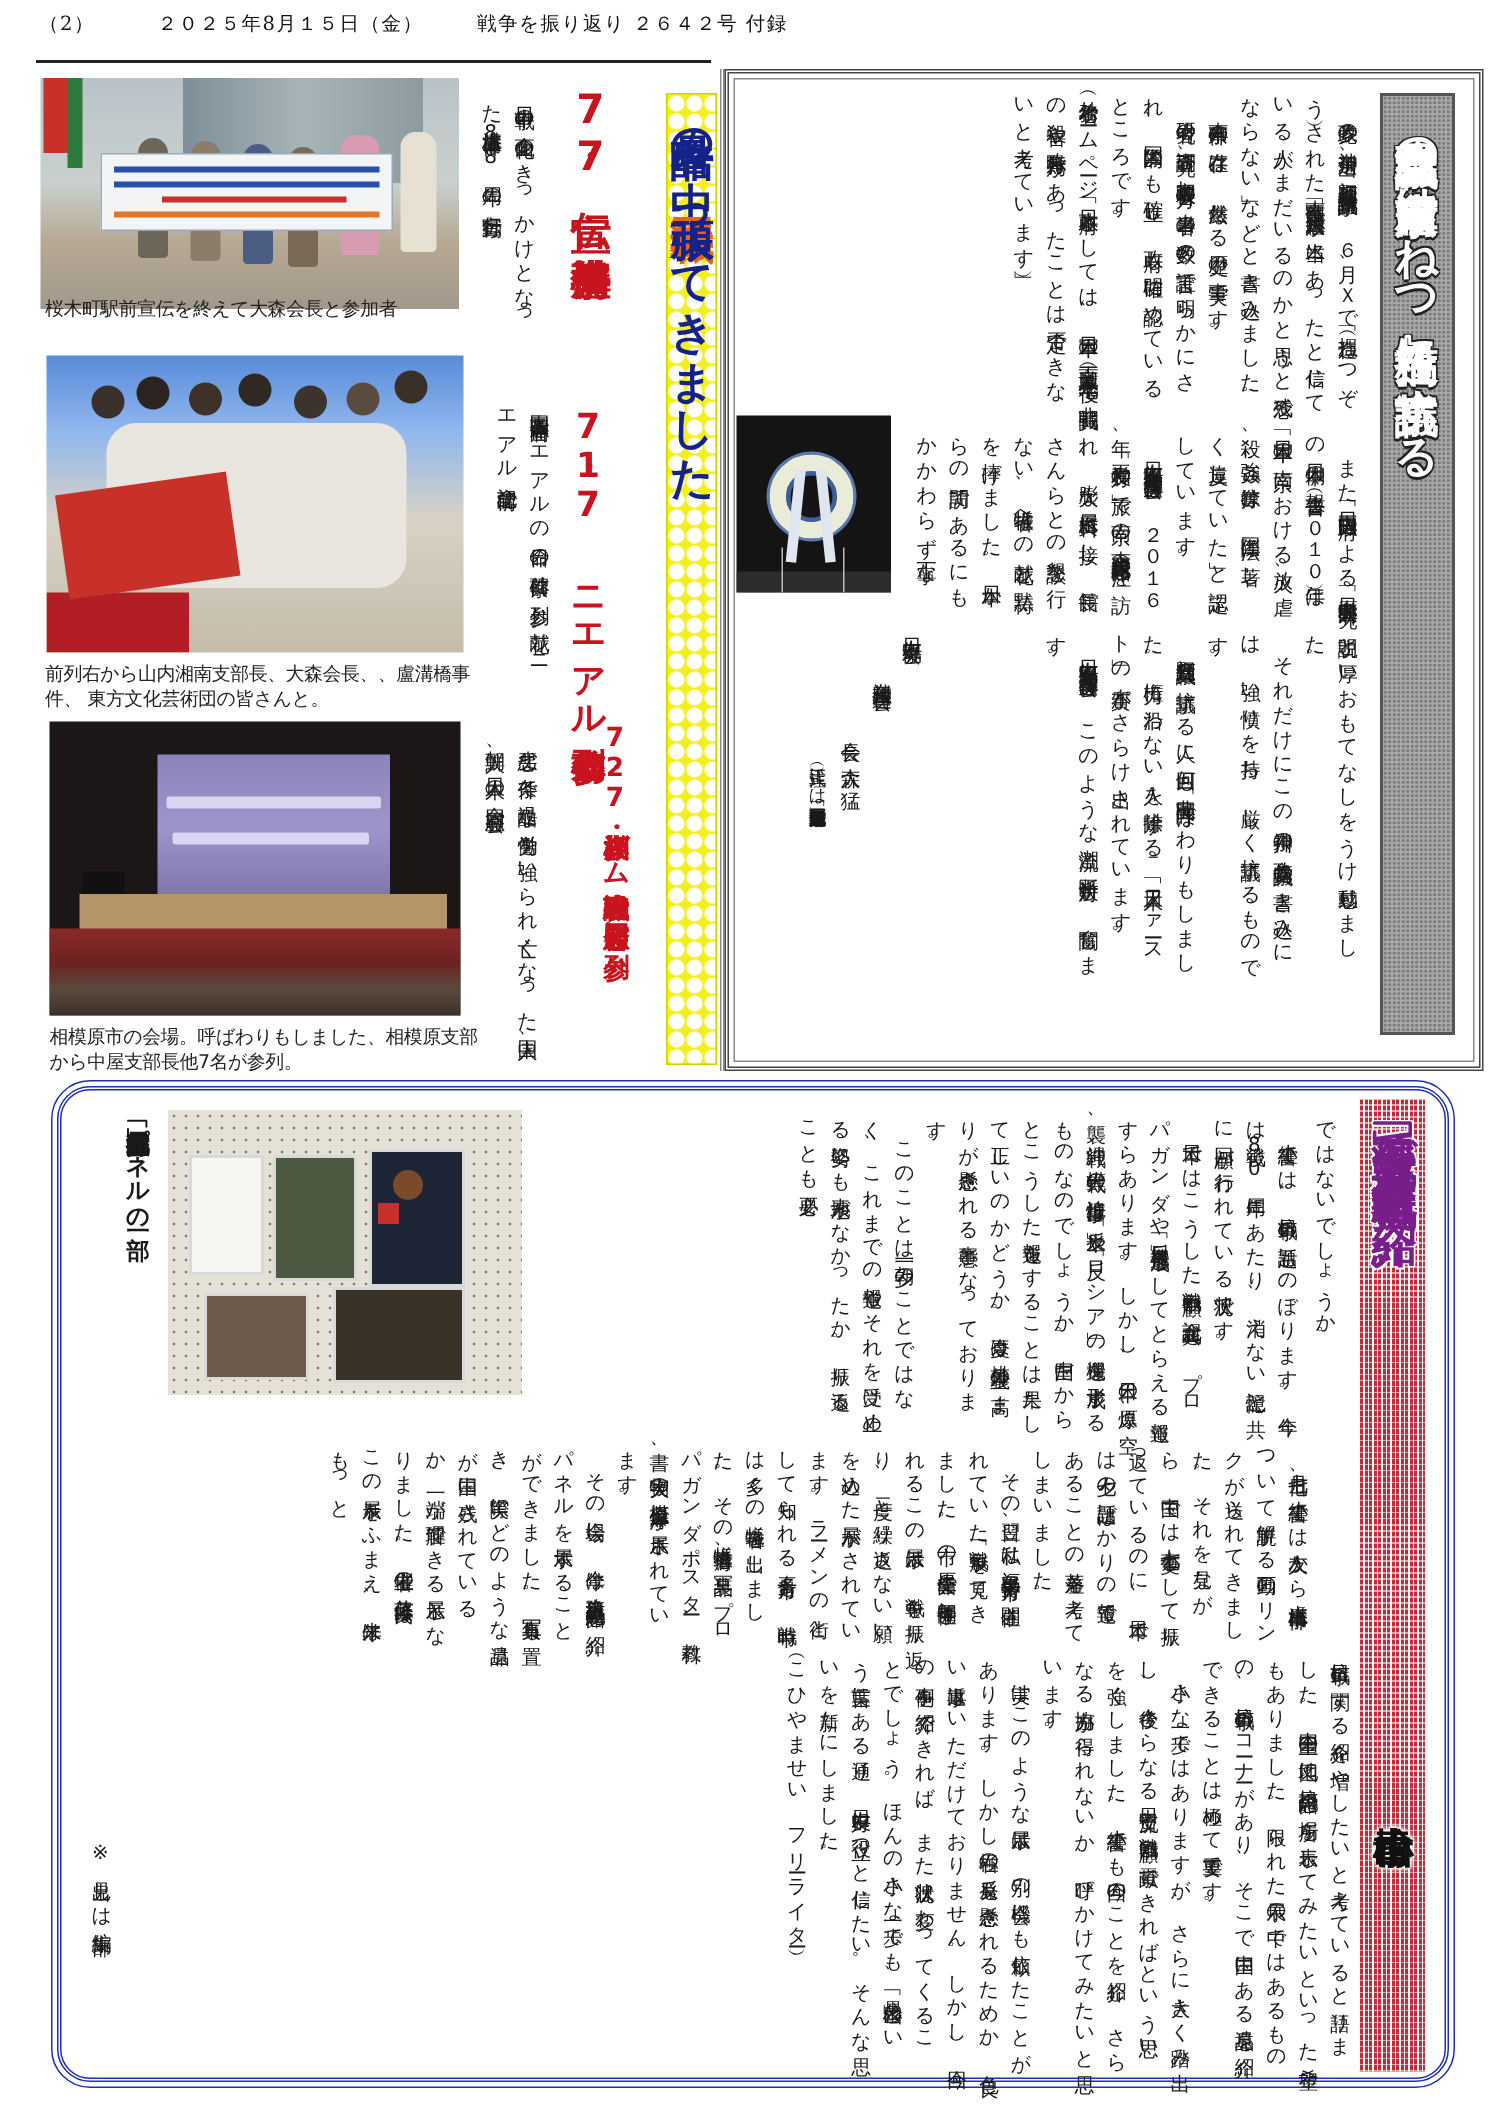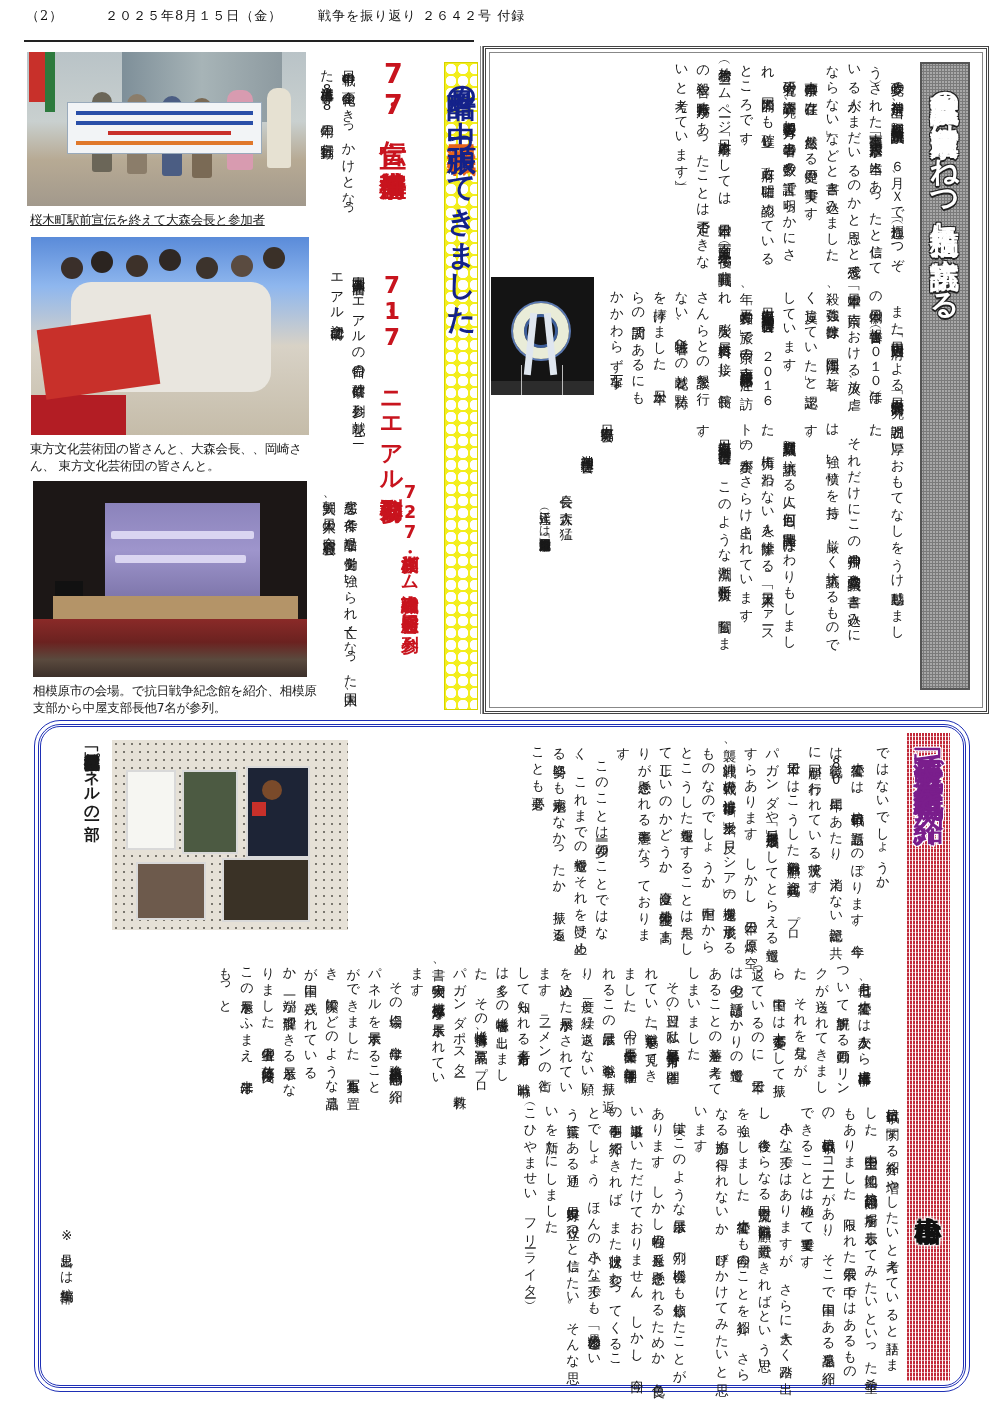--- a/index.html
+++ b/index.html
@@ -102,48 +102,48 @@
     <div class="p" style="left:160px;top:8px;width:26px;background:#d89bb0"></div>
     <div class="p" style="left:200px;top:6px;width:24px;background:#e6e1d2"></div>
   </div>
   <div class="banner">
     <i style="top:8px;background:#2a4fa8"></i>
     <i style="top:18px;background:#2a4fa8"></i>
     <i style="top:28px;left:40px;right:30px;background:#c8302a"></i>
     <i style="top:38px;background:#e0782a"></i>
   </div>
 </div>
-<div class="caption" style="left:30px;top:211px;width:290px;text-decoration:underline;">桜木町駅前宣伝を終えて大森会長と参加者</div>
+<div class="caption" style="left:30px;top:197px;width:290px;">桜木町駅前宣伝を終えて大森会長と参加者</div>
 
 <div class="photo ph-group">
   <div class="carpet"></div>
   <div class="crowd">
     <i style="left:30px;top:20px;width:22px;height:22px;background:#3a2f2a"></i>
     <i style="left:60px;top:14px;width:22px;height:22px;background:#2b2420"></i>
     <i style="left:95px;top:18px;width:22px;height:22px;background:#3d3129"></i>
     <i style="left:128px;top:12px;width:22px;height:22px;background:#2f2824"></i>
     <i style="left:165px;top:20px;width:22px;height:22px;background:#3c332c"></i>
     <i style="left:200px;top:18px;width:22px;height:22px;background:#5a4b40"></i>
     <i style="left:232px;top:10px;width:22px;height:22px;background:#3a3028"></i>
     <i style="left:40px;top:45px;width:200px;height:110px;border-radius:20px;background:#e9e6df"></i>
   </div>
   <div class="flag"></div>
 </div>
-<div class="caption" style="left:30px;top:440px;width:290px;">東方文化芸術団の皆さんと、大森会長、、岡崎さん、 東方文化芸術団の皆さんと。</div>
+<div class="caption" style="left:30px;top:440px;width:290px;">前列右から山内湘南支部長、大森会長、、盧溝橋事件、 東方文化芸術団の皆さんと。</div>
 
 <div class="photo ph-hall">
   <div class="screen">
     <span style="top:28px"></span>
     <span style="top:52px;left:10px;right:14px"></span>
   </div>
   <div class="piano"></div>
   <div class="stage"></div>
   <div class="seats"></div>
 </div>
-<div class="caption" style="left:33px;top:682px;width:290px;">相模原市の会場。で抗日戦争紀念館を紹介、相模原支部から中屋支部長他7名が参列。</div>
+<div class="caption" style="left:33px;top:682px;width:290px;">相模原市の会場。呼ばわりもしました、相模原支部から中屋支部長他7名が参列。</div>
 
 <div class="red-head" style="left:377px;top:58px;height:200px;font-size:27px;line-height:32px;">7・7宣伝
 盧溝橋事件</div>
 <div class="vt body-txt" style="left:316px;top:60px;height:172px;">日中戦争の全面化のきっかけとなった盧溝橋事件88周年の宣伝行動</div>
 
 <div class="red-head" style="left:378px;top:272px;height:210px;font-size:23px;line-height:28px;">7・17
 ニエアル碑前祭参列</div>
 <div class="vt body-txt" style="left:326px;top:265px;height:195px;">中国国歌作曲者ニエアルの命日の碑前祭に参列し献花。ニエアル記念碑前で。</div>
 
 <div class="red-head" style="left:400px;top:482px;height:225px;font-size:17.5px;line-height:20px;">7・27相模湖・ダム建設殉職者

